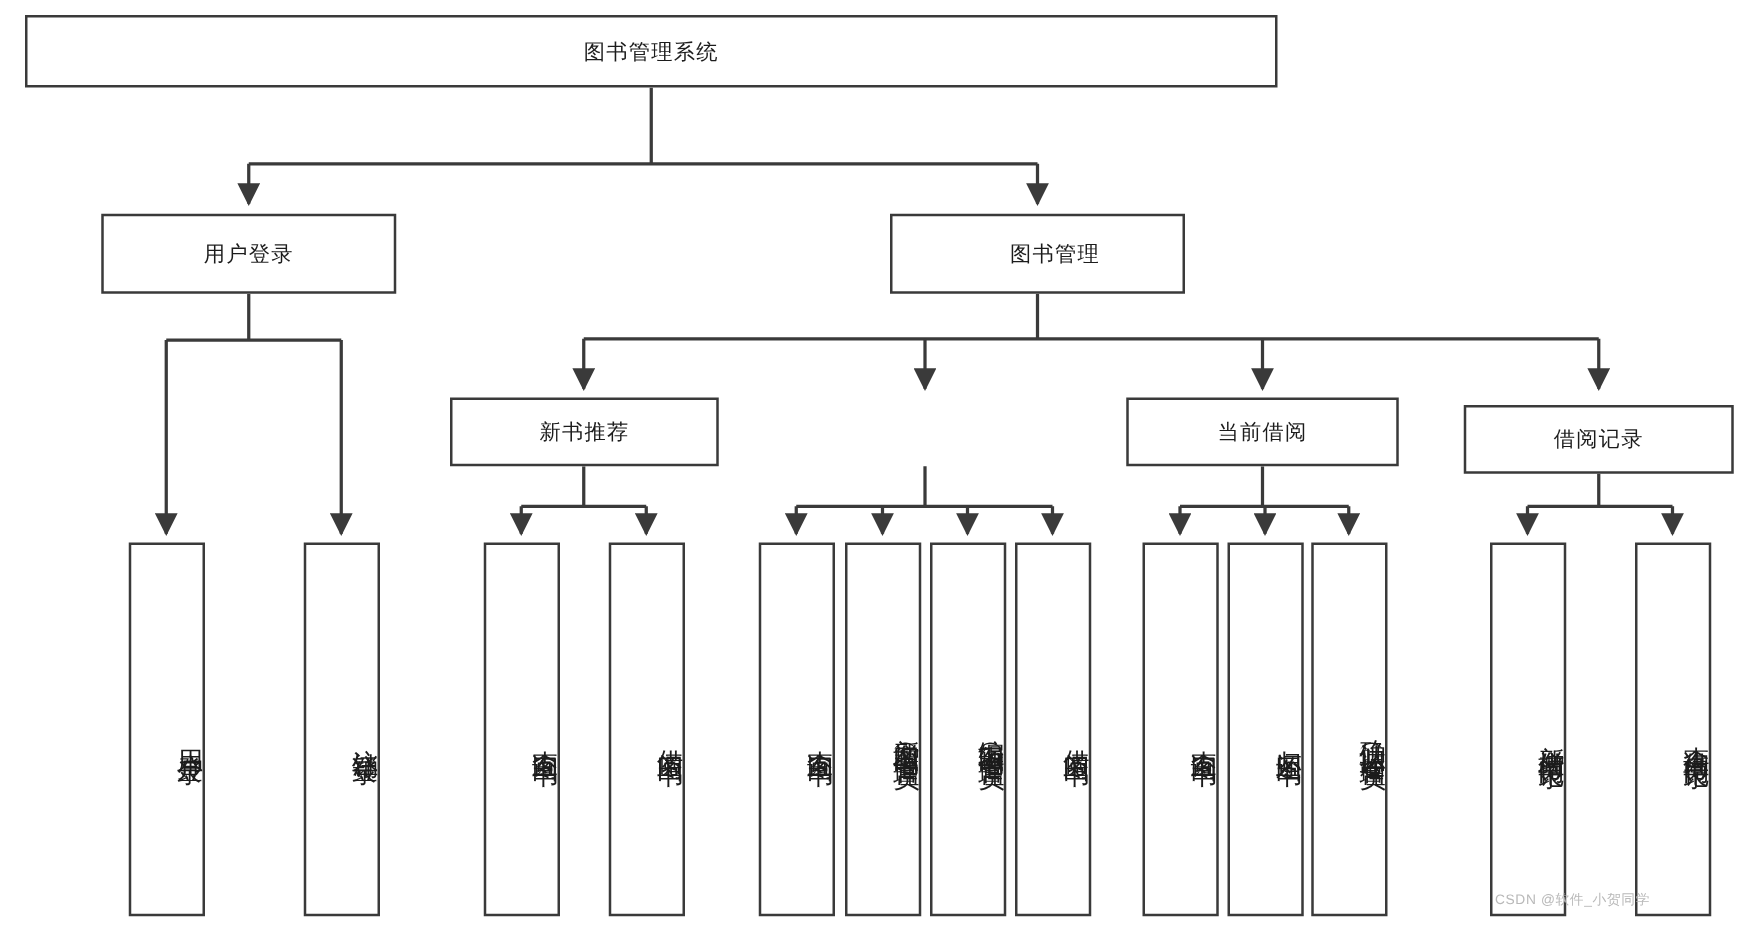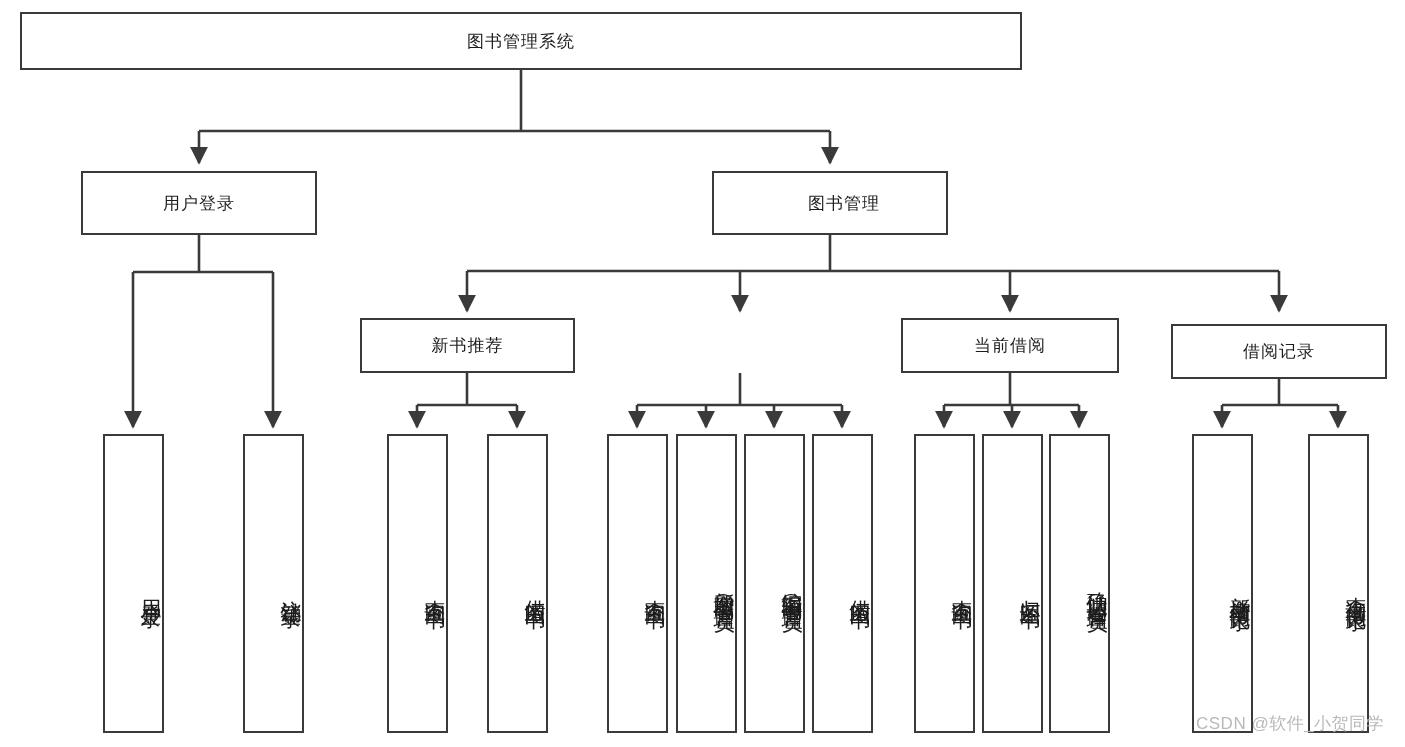--- a/index.html
+++ b/index.html
@@ -51,21 +51,21 @@
     align-items: flex-start;
     justify-content: center;
   }
   .node .label {
     display: block;
   }
   #watermark {
     position: absolute;
     left: 1196px;
     top: 712px;
-    font-size: 17px;
+    font-size: 11px;
     color: #b9b9b9;
     white-space: nowrap;
     z-index: 3;
     letter-spacing: 0.5px;
   }
 </style>
 </head>
 <body>
 
 <div id="canvas">

